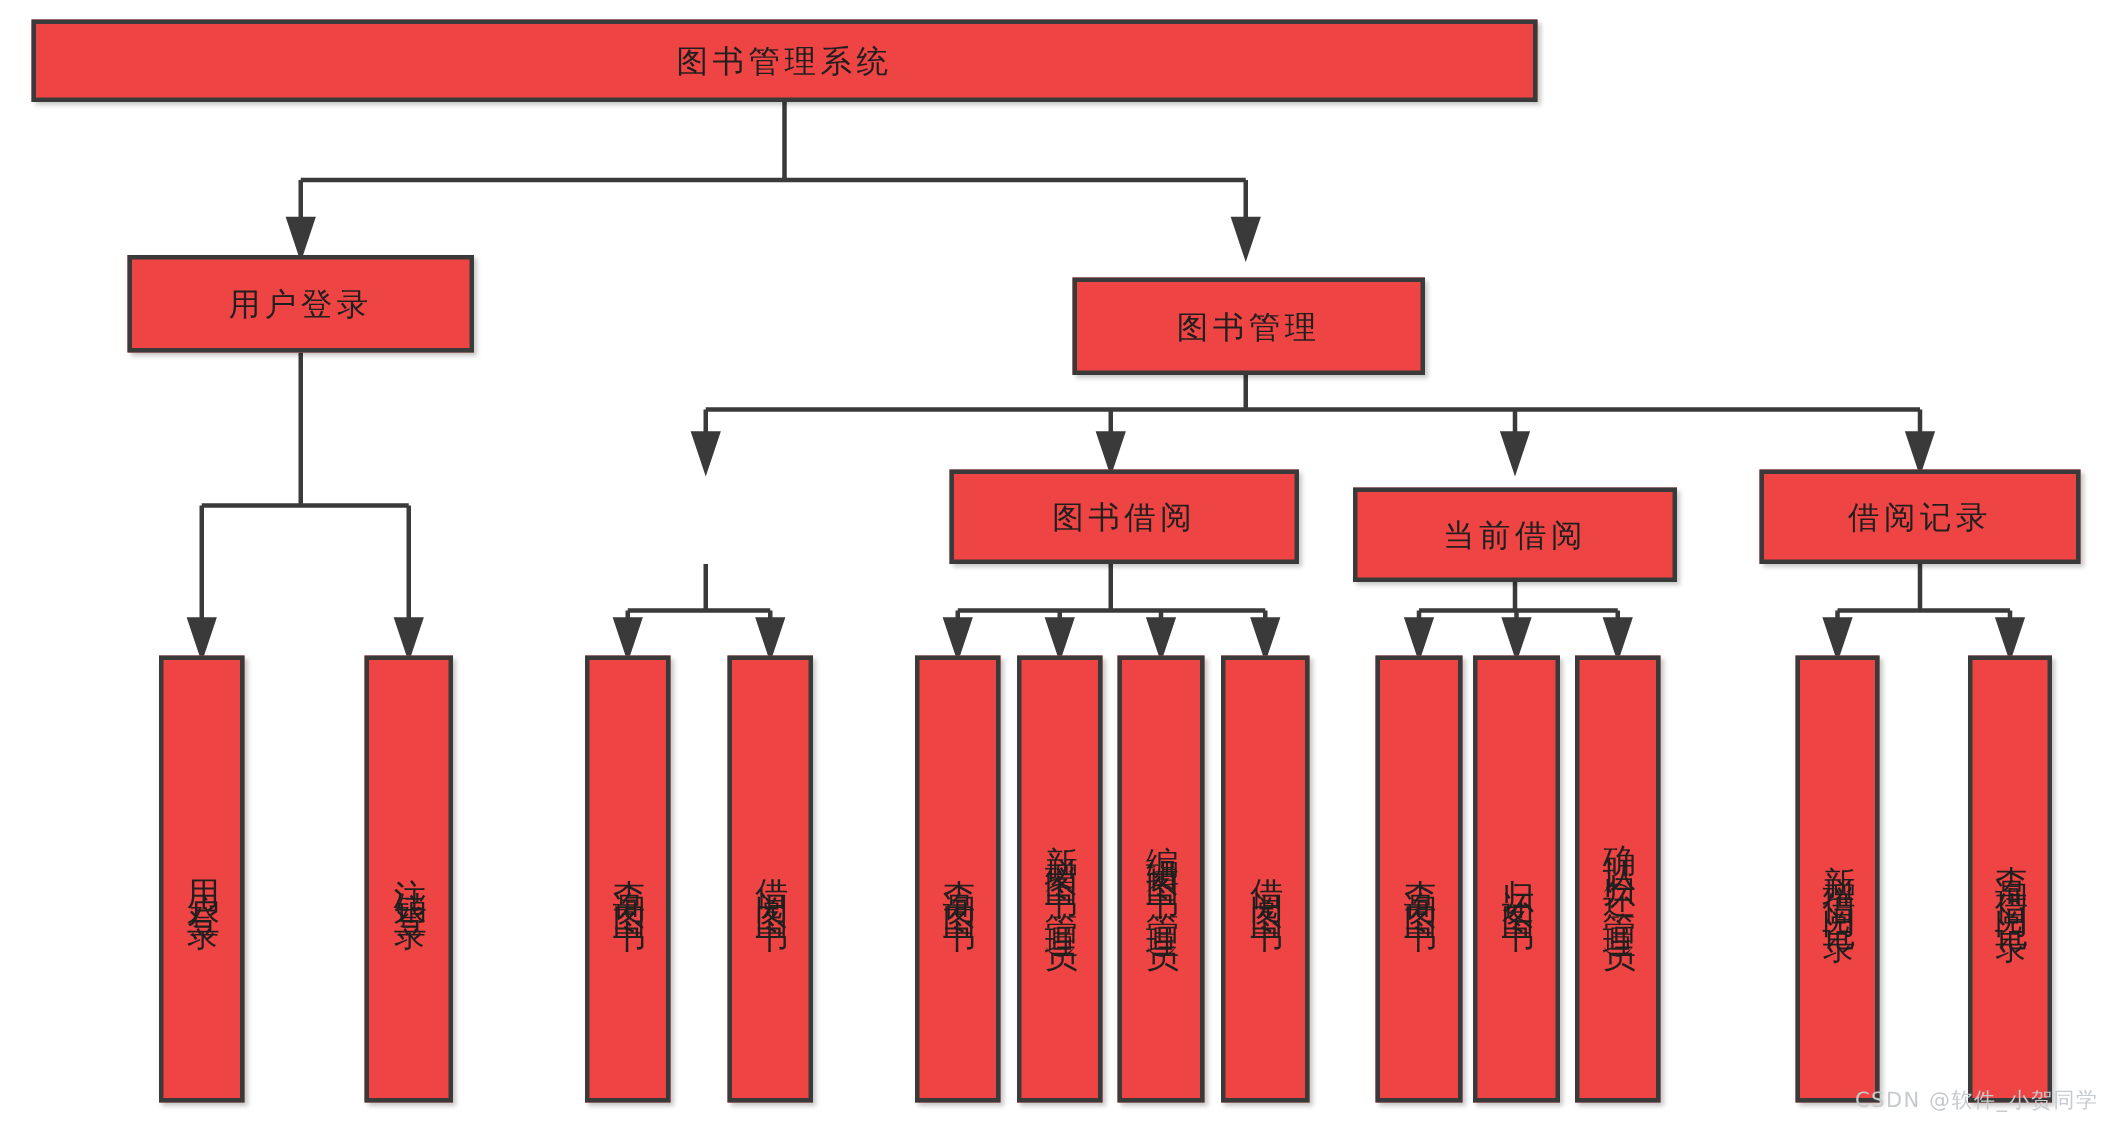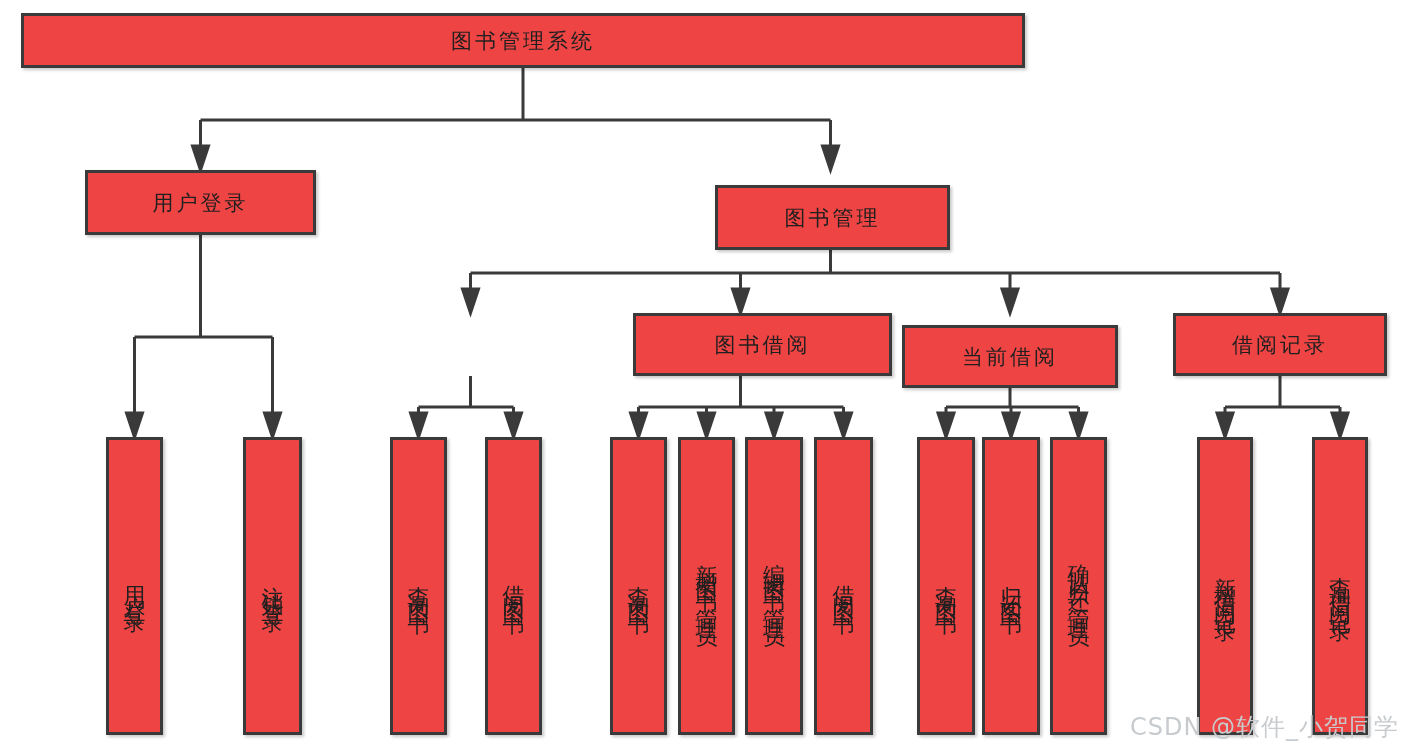--- a/index.html
+++ b/index.html
@@ -25,21 +25,21 @@
     writing-mode:vertical-rl;
     text-orientation:mixed;
     font-size:22px;
     letter-spacing:9px;
     line-height:1;
     white-space:nowrap;
   }
   .watermark{
     position:absolute;
     right:6px;bottom:4px;
-    font-size:24px;
+    font-size:14px;
     letter-spacing:1px;
     color:#c7cbce;
     z-index:10;
     white-space:nowrap;
   }
 </style>
 </head>
 <body>
 
 <div class="canvas">
@@ -100,21 +100,21 @@
     <span class="h-label">图书管理系统</span>
   </div>
 
   <div class="node" style="left:85px;top:170px;width:231px;height:65px;">
     <span class="h-label">用户登录</span>
   </div>
   <div class="node" style="left:715px;top:170px;width:235px;height:65px;margin-top:15px;">
     <span class="h-label">图书管理</span>
   </div>
 
-  <div class="node" style="left:633px;top:313px;width:259px;height:63px;align-items:center;">
+  <div class="node" style="left:633px;top:313px;width:233px;height:63px;align-items:center;">
     <span class="h-label">图书借阅</span>
   </div>
   <div class="node" style="left:902px;top:313px;width:216px;height:63px;margin-top:12px;">
     <span class="h-label">当前借阅</span>
   </div>
   <div class="node" style="left:1173px;top:313px;width:214px;height:63px;">
     <span class="h-label">借阅记录</span>
   </div>
 
   <div class="node" style="left:106px;top:437px;width:57px;height:298px;">

